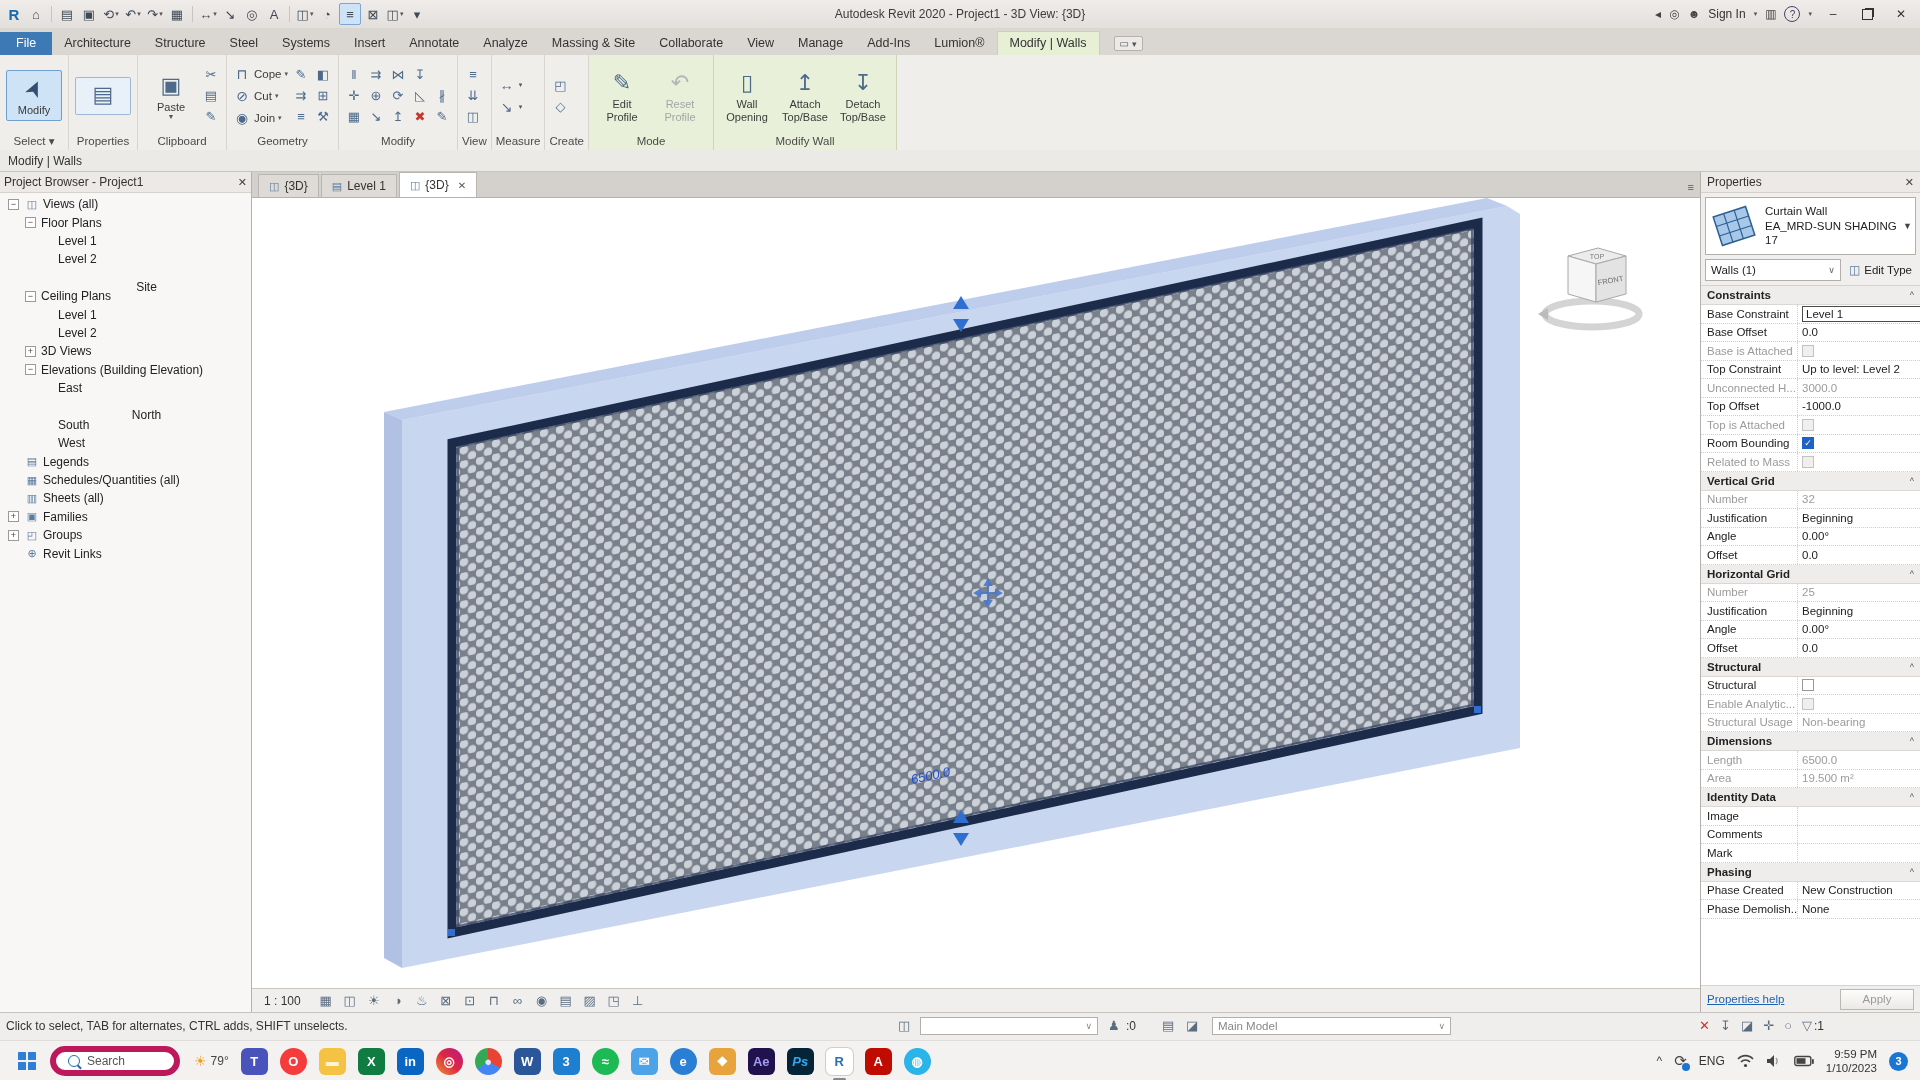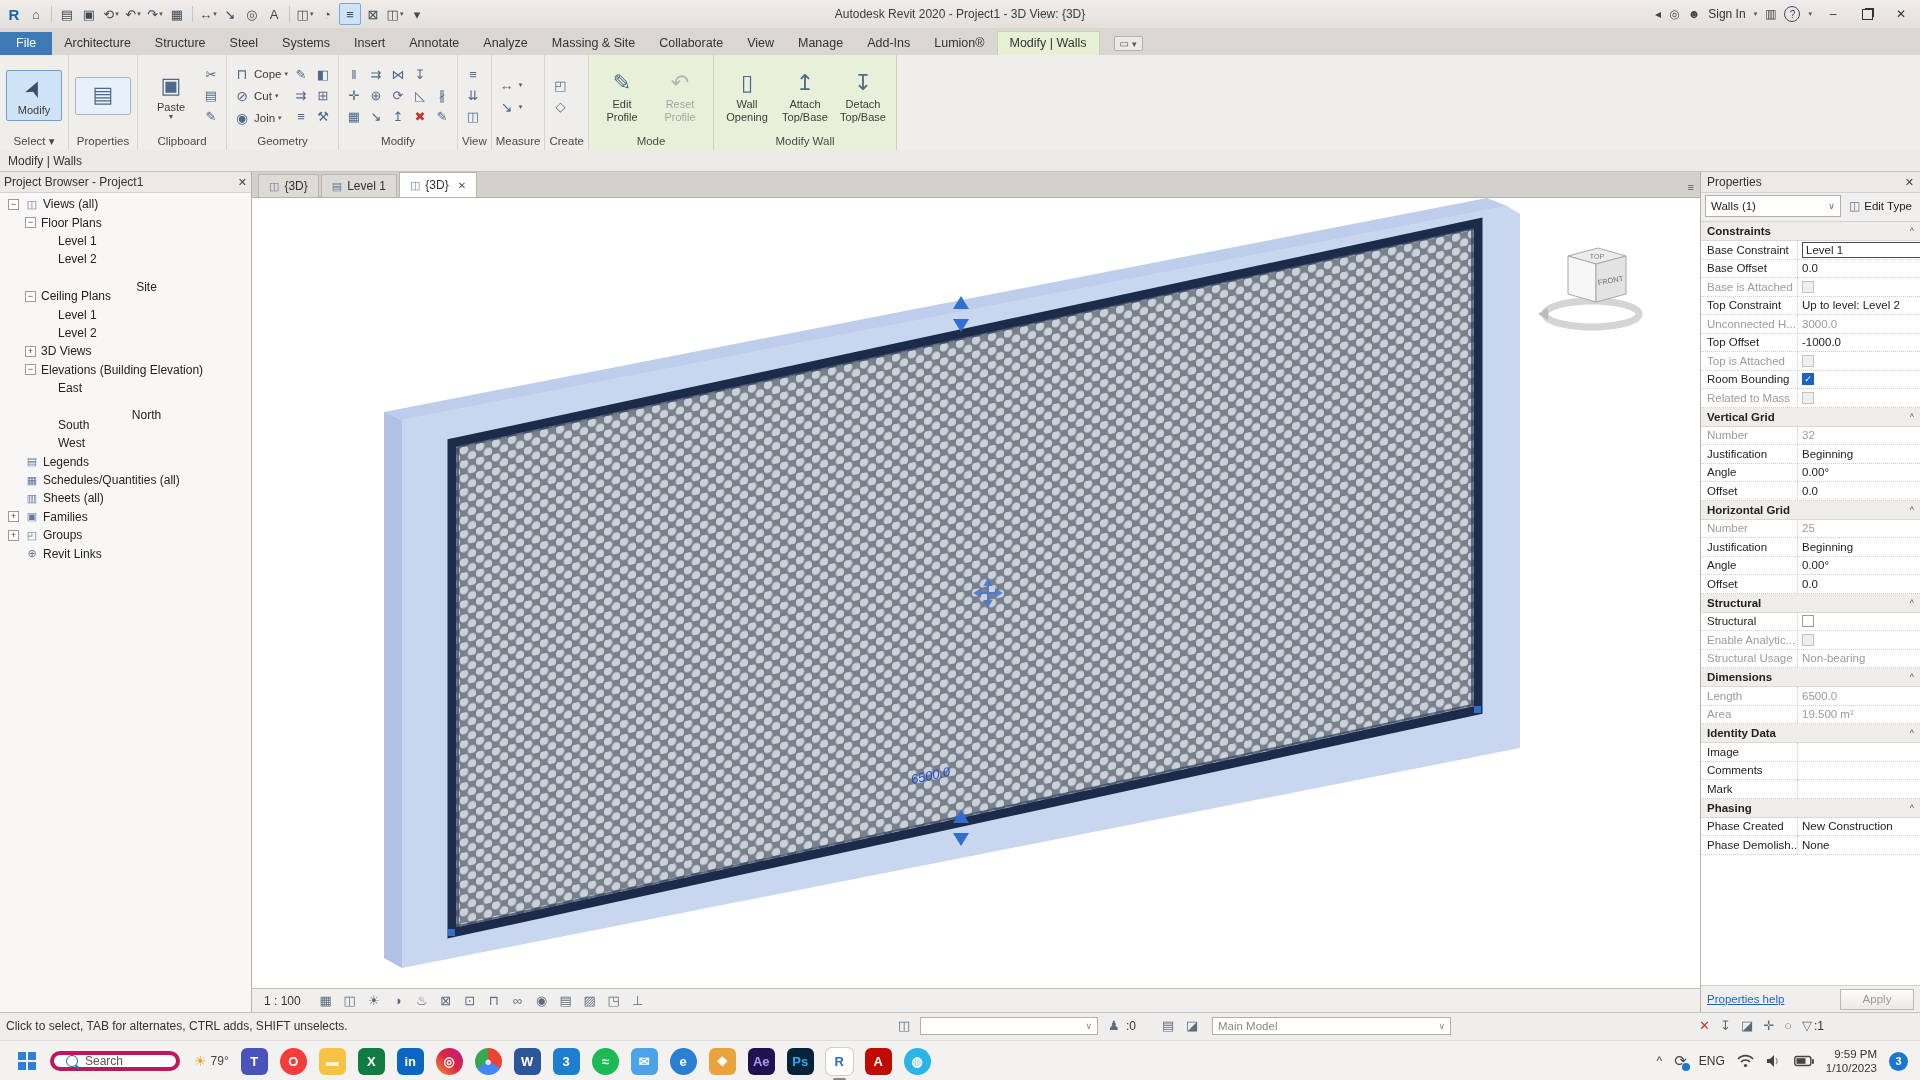--- a/index.html
+++ b/index.html
@@ -124,21 +124,21 @@
   .sb-select .chev{margin-left:auto;font-size:9px;color:#888;}
   .sb-icn{position:absolute;top:5px;font-size:13px;color:#5a6c80;}
   #sb-right{position:absolute;right:96px;top:5px;display:flex;gap:10px;align-items:center;}
   #sb-filter{display:flex;align-items:center;gap:2px;}
   
   #taskbar{position:absolute;left:0;top:1040px;width:1920px;height:40px;background:#f3f2f1;border-top:1px solid #e0dedc;
     display:flex;align-items:center;}
   #start-btn{margin-left:10px;width:34px;height:34px;display:flex;align-items:center;justify-content:center;border-radius:4px;}
   .winlogo{display:grid;grid-template-columns:8px 8px;grid-template-rows:8px 8px;gap:1.5px;}
   .winlogo span{background:#2f7fd6;border-radius:0.5px;}
-  #search-pill{margin-left:6px;height:20px;width:130px;background:#fff;border:4px solid #be185d;border-radius:15px;
+  #search-pill{margin-left:6px;height:30px;width:130px;background:#fff;border:6px solid #be185d;border-radius:15px;
     display:flex;align-items:center;gap:7px;padding:0 12px;color:#555;box-sizing:border-box;}
   .mag{width:10px;height:10px;border:1.6px solid #1a6fb5;border-radius:50%;position:relative;}
   .mag::after{content:"";position:absolute;width:5px;height:1.6px;background:#1a6fb5;transform:rotate(45deg);left:8px;top:10px;}
   #weather{display:flex;align-items:center;gap:4px;margin-left:14px;color:#444;font-size:12px;}
   #weather .sun{color:#f0a020;font-size:14px;}
   #task-apps{display:flex;align-items:center;gap:12px;margin-left:12px;}
   .tapp{position:relative;width:27px;height:27px;border-radius:6px;display:flex;align-items:center;justify-content:center;
     font-size:13px;font-weight:bold;}
   .tapp.round{border-radius:50%;}
   .tapp.active{box-shadow:0 0 0 1px #cfcdca;background:#fbfbfa;}
@@ -584,20 +584,37 @@
         <span class="vc-icn">⊥</span>
       </div>
   </div>
 
   <div id="props">
     <div id="pr-head">
       <span>Properties</span>
       <span id="pr-close">✕</span>
     </div>
 
+    <div id="typesel">
+      <svg id="type-thumb" viewBox="0 0 50 50">
+        <g transform="rotate(-18 25 25)">
+          <rect x="8" y="10" width="34" height="30" fill="#a8c8ea" stroke="#2d5f93" stroke-width="1.5"></rect>
+          <line x1="19" y1="10" x2="19" y2="40" stroke="#2d5f93" stroke-width="1.2"></line>
+          <line x1="30" y1="10" x2="30" y2="40" stroke="#2d5f93" stroke-width="1.2"></line>
+          <line x1="8" y1="20" x2="42" y2="20" stroke="#2d5f93" stroke-width="1.2"></line>
+          <line x1="8" y1="30" x2="42" y2="30" stroke="#2d5f93" stroke-width="1.2"></line>
+        </g>
+      </svg>
+      <div id="type-text">
+        <div>Curtain Wall</div>
+        <div>EA_MRD-SUN SHADING</div>
+        <div>17</div>
+      </div>
+      <span id="type-arrow">▼</span>
+    </div>
 
     <div id="selrow">
       <div id="walls-select">
         <span>Walls (1)</span>
         <span class="chev">∨</span>
       </div>
       <div id="edit-type">
         <span class="eticn">◫</span>
         <span>Edit Type</span>
       </div>
@@ -817,21 +834,21 @@
         <div class="tapp" style="background: rgb(10, 102, 194); color: rgb(255, 255, 255);">in</div>
         <div class="tapp round" style="background: linear-gradient(45deg, rgb(240, 148, 51), rgb(220, 39, 67), rgb(188, 24, 136)); color: rgb(255, 255, 255);">◎</div>
         <div class="tapp round" style="background: conic-gradient(rgb(234, 67, 53) 0deg, rgb(234, 67, 53) 33%, rgb(66, 133, 244) 33%, rgb(66, 133, 244) 66%, rgb(52, 168, 83) 66%, rgb(52, 168, 83) 100%); color: rgb(219, 232, 251);">●</div>
         <div class="tapp" style="background: rgb(43, 87, 154); color: rgb(255, 255, 255);">W</div>
         <div class="tapp" style="background: rgb(30, 127, 208); color: rgb(255, 255, 255);">3</div>
         <div class="tapp round" style="background: rgb(29, 185, 84); color: rgb(255, 255, 255);">≈</div>
         <div class="tapp" style="background: rgb(77, 163, 232); color: rgb(255, 255, 255);">✉</div>
         <div class="tapp round" style="background: rgb(42, 127, 212); color: rgb(255, 255, 255);">e</div>
         <div class="tapp" style="background: rgb(232, 163, 61); color: rgb(255, 255, 255);">❖</div>
         <div class="tapp" style="background: rgb(32, 18, 77); color: rgb(164, 155, 240);">Ae</div>
-        <div class="tapp" style="background: rgb(6, 36, 56); color: rgb(53, 167, 240);">Ps</div>
+        <div class="tapp" style="background: rgb(6, 36, 56); color: rgb(53, 167, 240); font-style: italic;">Ps</div>
         <div class="tapp active" style="background: rgb(255, 255, 255); color: rgb(42, 109, 181);">R</div>
         <div class="tapp" style="background: rgb(192, 11, 0); color: rgb(255, 255, 255);">A</div>
         <div class="tapp round" style="background: rgb(42, 180, 232); color: rgb(255, 255, 255);">◍</div>
       </div>
     <div id="tray">
       <span class="caret">^</span>
       <span id="sync-icn">⟳<i></i></span>
       <span>ENG</span>
       <svg width="17" height="14" viewBox="0 0 17 14">
         <path d="M1,5 a10,10 0 0 1 15,0" fill="none" stroke="#444" stroke-width="1.6"></path>

